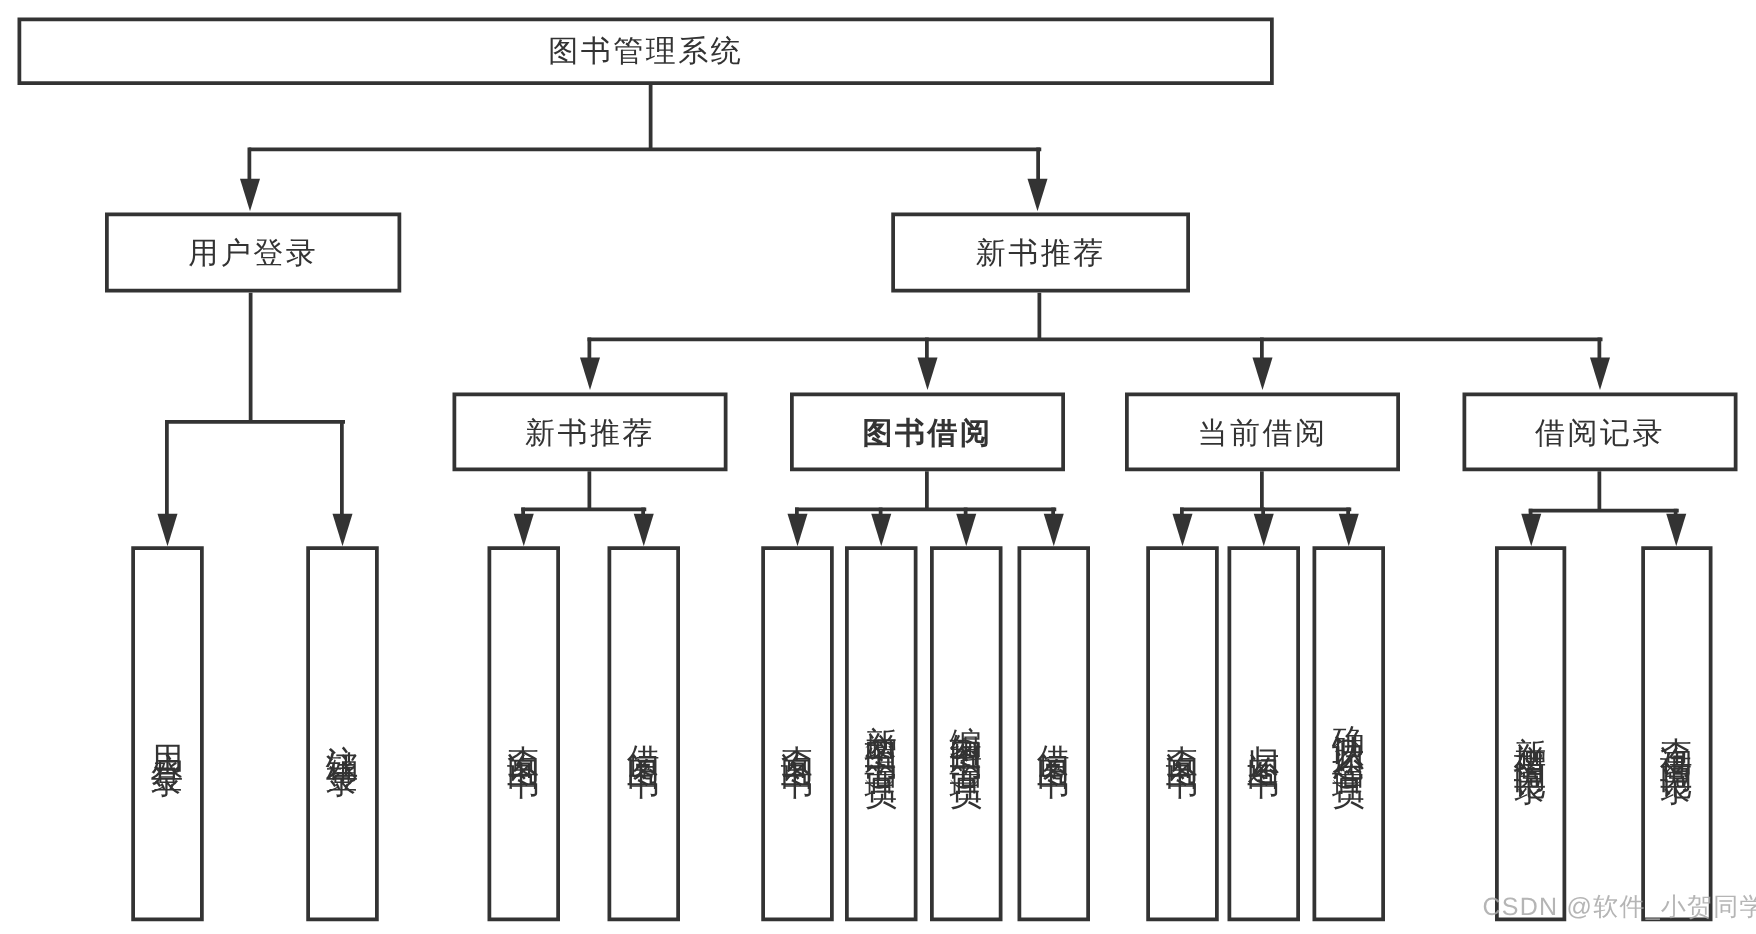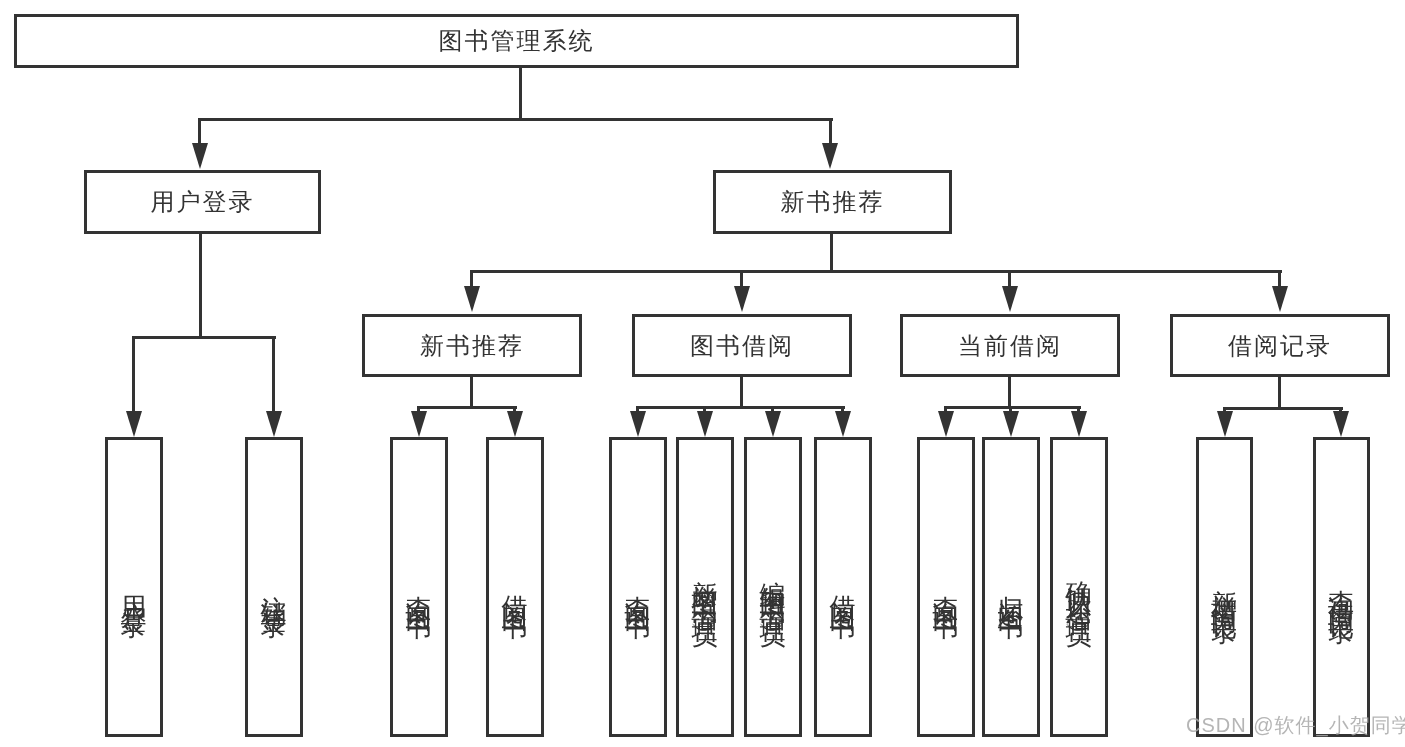--- a/index.html
+++ b/index.html
@@ -96,21 +96,21 @@
   <div class="box" style="left:84px; top:170px; width:237px; height:64px;">
     <span class="hlabel">用户登录</span>
   </div>
   <div class="box" style="left:713px; top:170px; width:239px; height:64px;">
     <span class="hlabel">新书推荐</span>
   </div>
 
   <div class="box" style="left:362px; top:314px; width:220px; height:63px;">
     <span class="hlabel">新书推荐</span>
   </div>
-  <div class="box" style="left:632px; top:314px; width:220px; height:63px;">
+  <div class="box" style="left:632px; top:314px; width:220px; height:63px;font-weight:bold;">
     <span class="hlabel">图书借阅</span>
   </div>
   <div class="box" style="left:1170px; top:314px; width:220px; height:63px;">
     <span class="hlabel">借阅记录</span>
   </div>
   <div class="box" style="left:900px; top:314px; width:220px; height:63px;">
     <span class="hlabel">当前借阅</span>
   </div>
 
   <div class="vbox" style="left:105px;">

